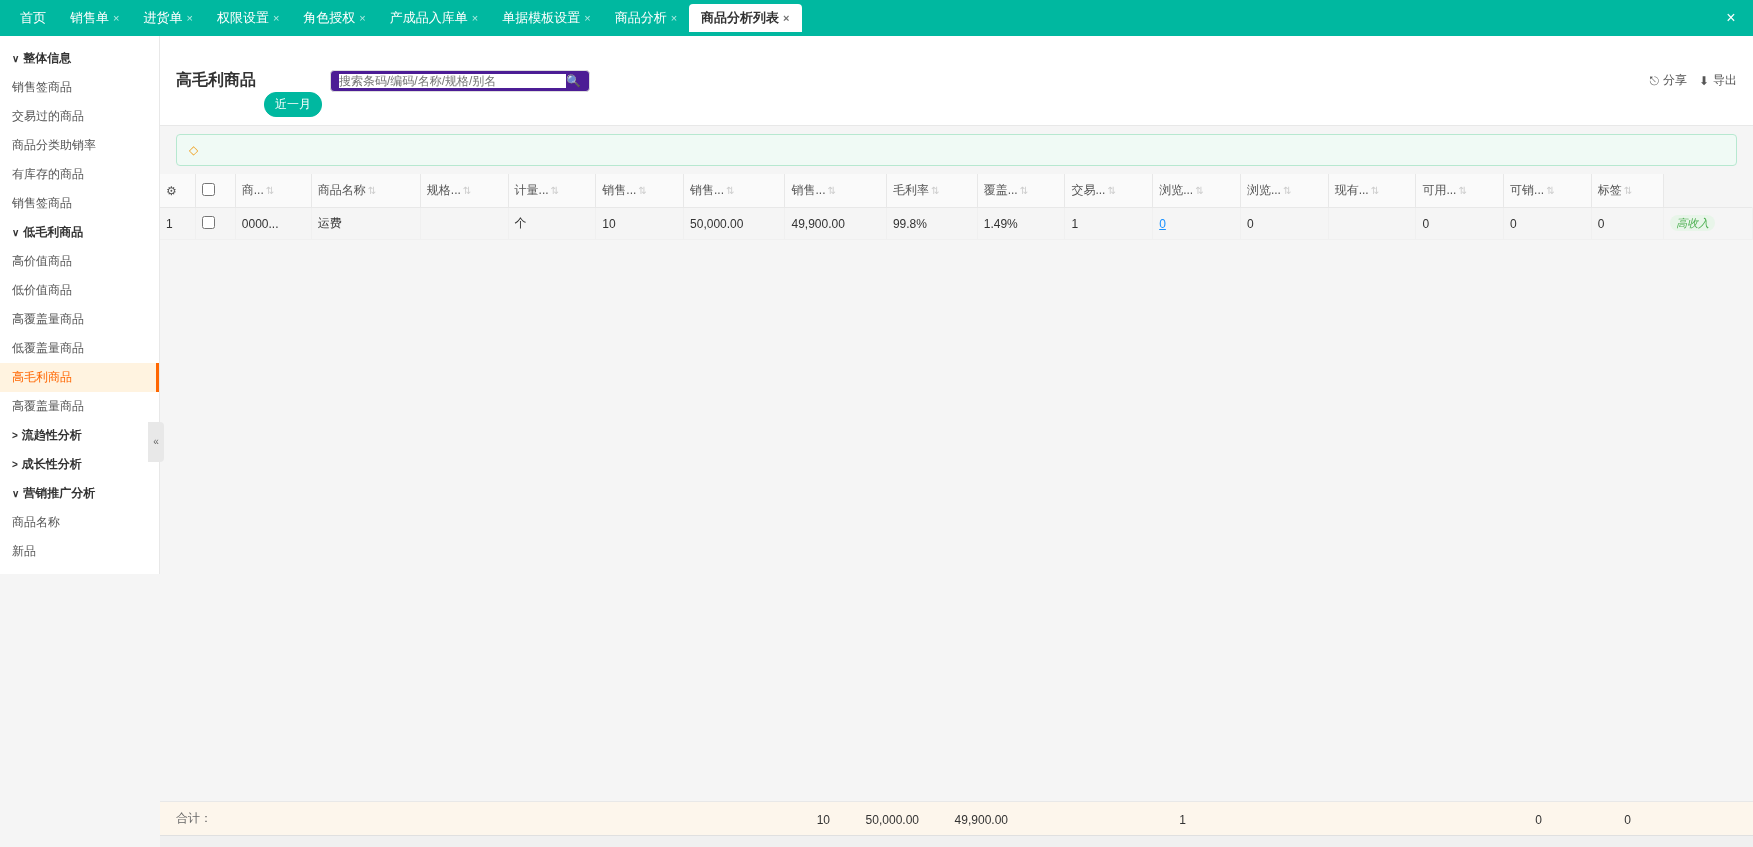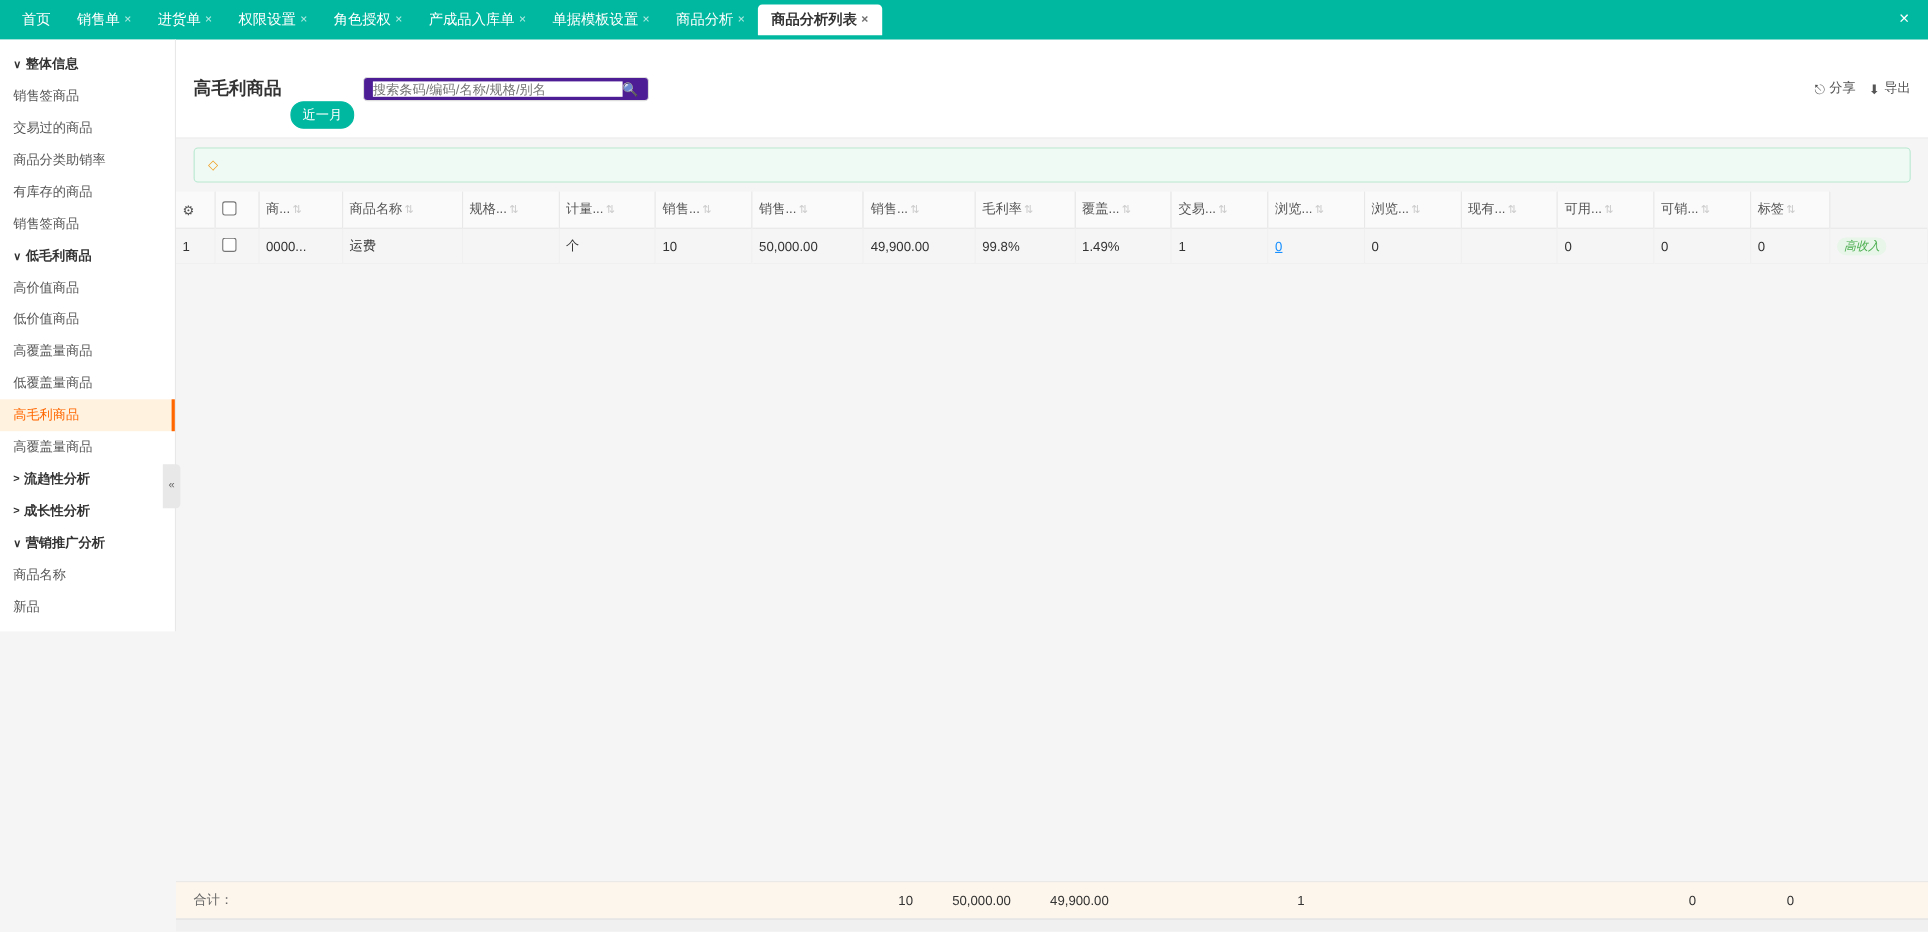--- a/index.html
+++ b/index.html
@@ -238,21 +238,21 @@
       text-decoration: underline;
       cursor: pointer;
     }
 
     
     .table-footer {
       background: #fdf6ec;
       border-top: 1px solid #e8e8e8;
       padding: 8px 16px;
       display: flex;
-      align-items: center;
+      align-items: flex-end;
       gap: 9px;
       font-size: 12px;
       color: #333;
       flex-shrink: 0;
     }
     .footer-label { color: #666; }
     .footer-cell {
       min-width: 80px;
       text-align: right;
     }

